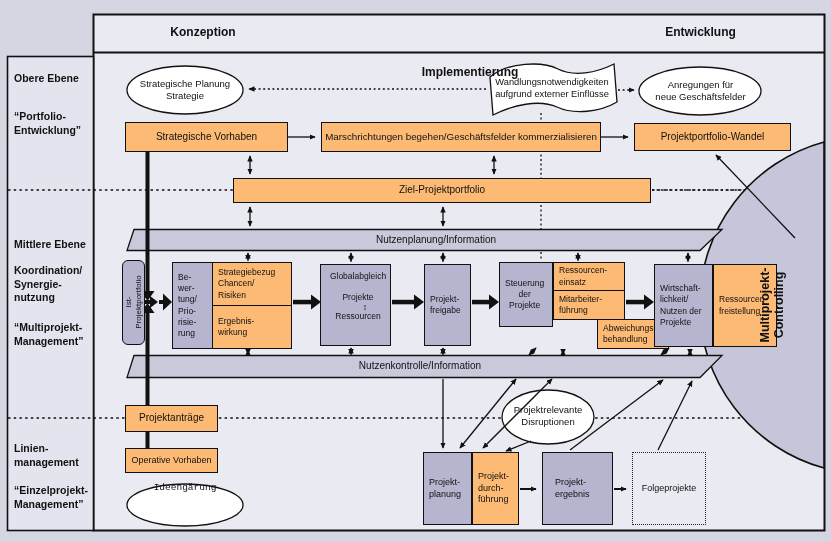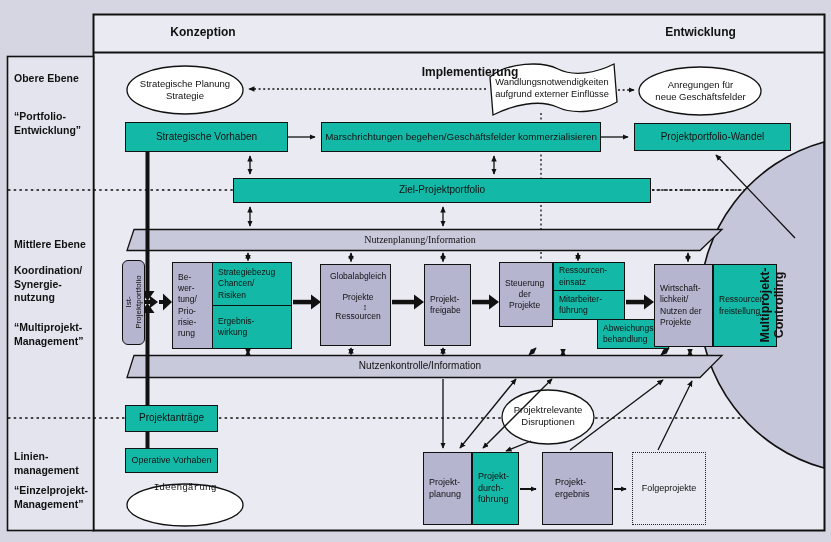--- a/index.html
+++ b/index.html
@@ -2,21 +2,21 @@
 <html><head>
 <meta charset="utf-8">
 <style>
   html,body{margin:0;padding:0;}
   body{background:#d6d6e2;font-family:"Liberation Sans","DejaVu Sans",sans-serif;color:#111;}
   #stage{position:relative;width:831px;height:542px;background:#d6d6e2;overflow:hidden;}
   #diagram-svg{position:absolute;left:0;top:0;z-index:1;}
   .lbl{position:absolute;z-index:3;white-space:pre-line;pointer-events:none;}
   .hdr{font-weight:bold;font-size:12px;text-align:center;}
   .side{font-weight:bold;font-size:10.5px;line-height:1.3;}
-  .box{position:absolute;z-index:2;box-sizing:border-box;border:1.5px solid #111;background:#14b8a6;
+  .box{position:absolute;z-index:2;box-sizing:border-box;border:1.5px solid #111;background:#fdba74;
        display:flex;align-items:center;justify-content:center;text-align:center;
        font-size:10px;line-height:1.25;white-space:pre-line;}
   .purple{background:#b5b5d0;}
   .cell{justify-content:flex-start;text-align:left;padding-left:5px;font-size:8.5px;line-height:1.3;}
   .bandlbl{font-size:10px;text-align:center;width:560px;}
   .ellbl{font-size:9.5px;text-align:center;line-height:1.25;}
   .vtext{position:absolute;z-index:3;transform:translate(-50%,-50%) rotate(-90deg);
          text-align:center;white-space:pre-line;pointer-events:none;}
   .dashedbox{border:1.6px dotted #222;background:transparent;}
   .smallfont{font-size:9px;}
@@ -134,38 +134,38 @@
 
 <div class="lbl side" style="left:14px;top:72px;width:78px;">Obere Ebene</div>
 <div class="lbl side" style="left:14px;top:110px;width:78px;">“Portfolio-
 Entwicklung”</div>
 <div class="lbl side" style="left:14px;top:238px;width:78px;">Mittlere Ebene</div>
 <div class="lbl side" style="left:14px;top:264px;width:78px;">Koordination/
 Synergie-
 nutzung</div>
 <div class="lbl side" style="left:14px;top:321px;width:80px;">“Multiprojekt-
 Management”</div>
-<div class="lbl side" style="left:14px;top:442px;width:78px;margin-top:8px;">Linien-
+<div class="lbl side" style="left:14px;top:442px;width:78px;">Linien-
 management</div>
 <div class="lbl side" style="left:14px;top:484px;width:80px;">“Einzelprojekt-
 Management”</div>
 
 <div class="lbl ellbl" style="left:130px;top:78px;width:110px;">Strategische Planung
 Strategie</div>
 <div class="lbl ellbl" style="left:489px;top:77px;width:126px;font-size:9.3px;">Wandlungsnotwendigkeiten
 aufgrund externer Einflüsse</div>
 <div class="lbl ellbl" style="left:643px;top:79px;width:115px;">Anregungen für
 neue Geschäftsfelder</div>
 
 <div class="box" style="left:125px;top:122px;width:163px;height:30px;">Strategische Vorhaben</div>
 <div class="box" style="left:321px;top:122px;width:280px;height:30px;font-size:9.8px;">Marschrichtungen begehen/Geschäftsfelder kommerzialisieren</div>
 <div class="box" style="left:634px;top:123px;width:157px;height:28px;">Projektportfolio-Wandel</div>
 <div class="box" style="left:233px;top:178px;width:418px;height:25px;">Ziel-Projektportfolio</div>
 
-<div class="lbl bandlbl" style="left:140px;top:234px;font-family:Liberation Serif, serif;">Nutzenplanung/Information</div>
+<div class="lbl bandlbl" style="left:156px;top:234px;">Nutzenplanung/Information</div>
 <div class="lbl bandlbl" style="left:140px;top:360px;">Nutzenkontrolle/Information</div>
 
 <div class="box purple" style="left:122px;top:260px;width:23px;height:85px;border-radius:6px;"></div>
 <div class="vtext" style="left:133.5px;top:302px;width:100px;font-size:8px;line-height:1.25;">Ist-
 Projektportfolio</div>
 
 <div class="box purple cell" style="left:172px;top:262px;width:52px;height:87px;">Be-
 wer-
 tung/
 Prio-

